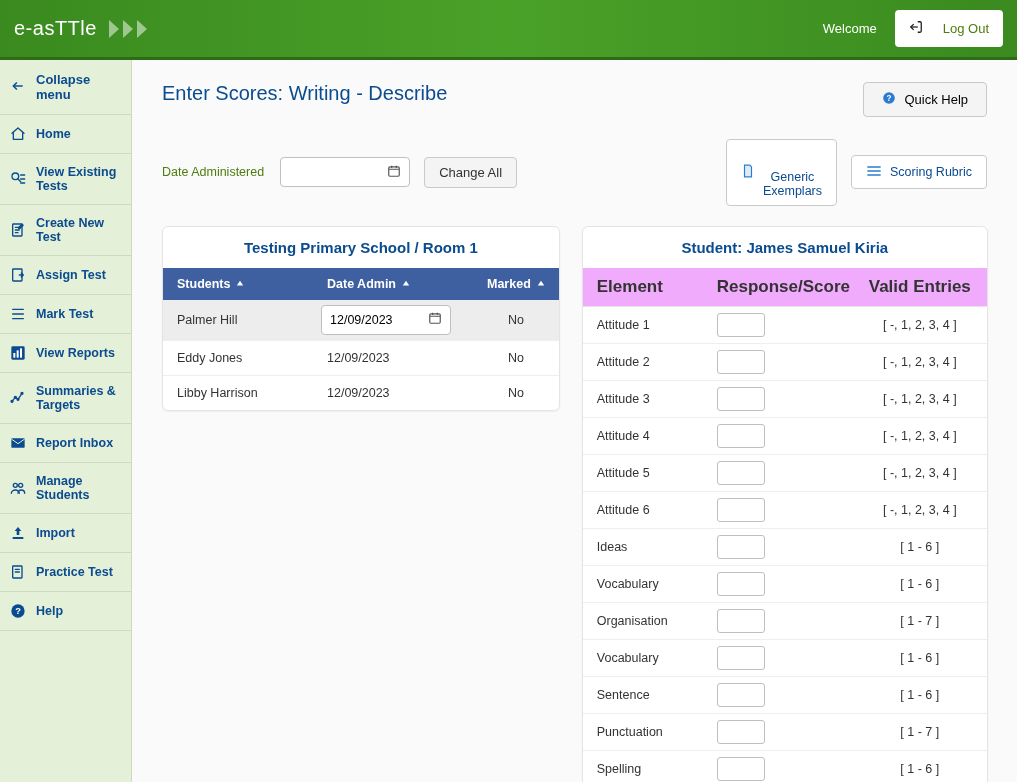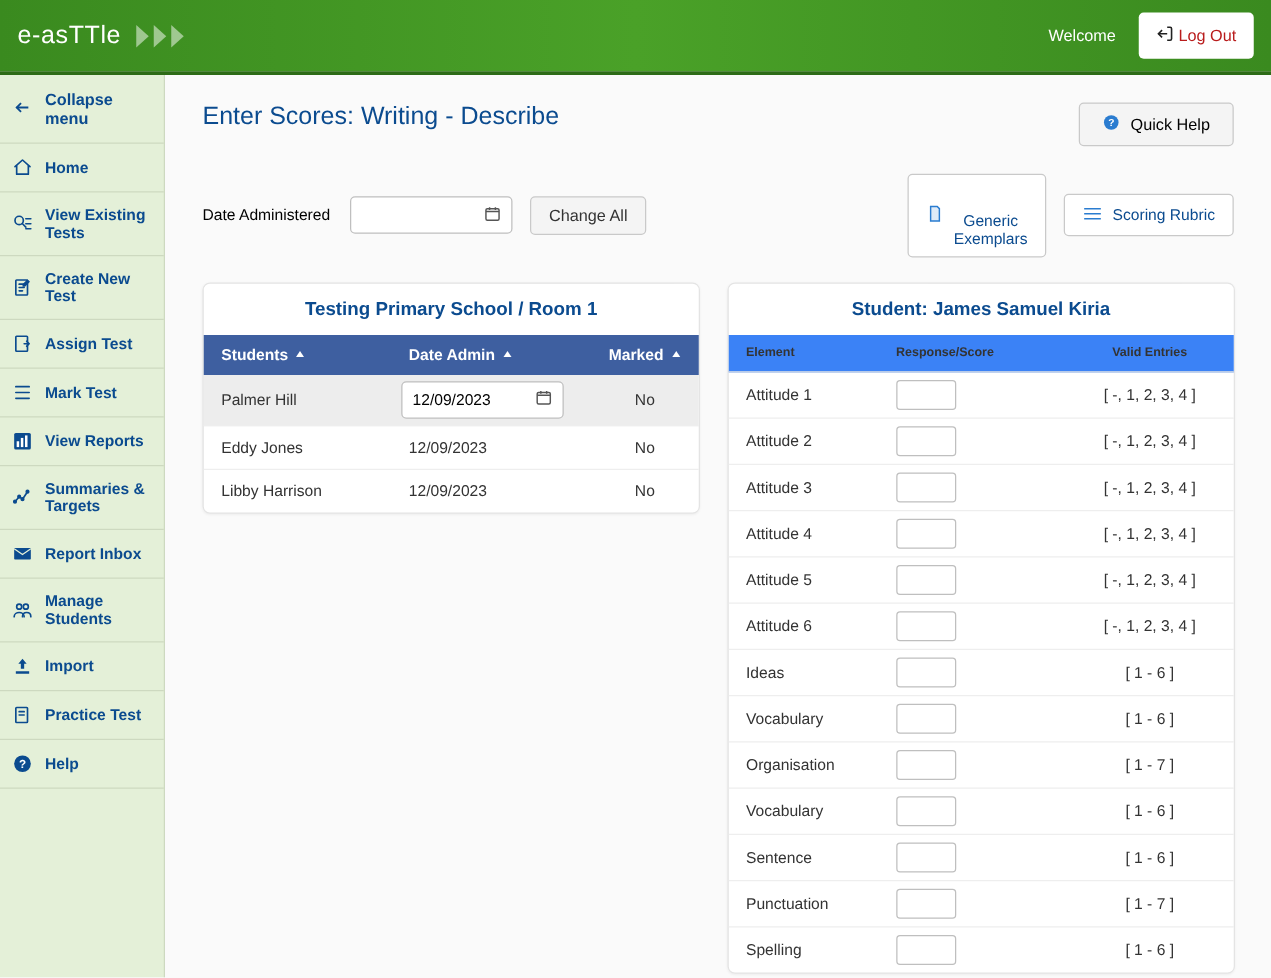--- a/index.html
+++ b/index.html
@@ -11,22 +11,22 @@
     background: linear-gradient(to right, #3a8a1f 0%, #4aa128 50%, #3a8a1f 100%);
     border-bottom: 3px solid #2d6b17;
     display: flex; align-items: center; justify-content: space-between;
     padding: 0 14px;
     color: #fff;
   }
   .banner .logo { display: flex; align-items: center; gap: 10px; font-size: 20px; font-weight: 400; letter-spacing: 0.5px; }
   .banner .logo .chevs svg { display: block; }
   .banner .right { display: flex; align-items: center; gap: 18px; font-size: 13px; }
   .logout-btn {
-    background: #fff; color: #b91c1c; border: none; border-radius: 4px;
-    padding: 10px 14px; font-size: 13px; display: flex; align-items: center; gap: 4px; cursor: pointer;
+    background: #fff; color: #4d7c0f; border: none; border-radius: 4px;
+    padding: 10px 14px; font-size: 13px; display: flex; align-items: center; gap: 20px; cursor: pointer;
   }
 
   
   .layout { display: flex; height: calc(782px - 60px); }
 
   
   .sidebar {
     width: 132px; background: #e4f0d8; border-right: 1px solid #cdd9c0;
     display: flex; flex-direction: column;
   }
@@ -46,21 +46,21 @@
   
   .main { flex: 1; padding: 22px 30px; overflow: auto; }
   .page-header { display: flex; justify-content: space-between; align-items: flex-start; margin-bottom: 22px; }
   .page-title { color: #0b4b8f; font-size: 20px; font-weight: 400; }
   .quick-help-btn {
     border: 1px solid #c9c9c9; background: #f4f4f4; border-radius: 4px;
     padding: 8px 18px; font-size: 13px; display: flex; align-items: center; gap: 8px; cursor: pointer;
   }
 
   .toolbar-row { display: flex; align-items: center; gap: 14px; margin-bottom: 20px; }
-  .toolbar-row .lbl { font-size: 12.5px; color: #000000; margin-right: 2px; }
+  .toolbar-row .lbl { font-size: 12.5px; color: #4d7c0f; margin-right: 2px; }
   .date-input-wrap {
     display: flex; align-items: center; justify-content: space-between;
     border: 1px solid #bfbfbf; border-radius: 4px; width: 130px; height: 30px; padding: 0 8px; background: #fff;
   }
   .date-input-wrap input { border: none; outline: none; width: 90px; font-size: 12.5px; background: transparent; }
   .btn-default {
     border: 1px solid #c9c9c9; background: #f4f4f4; border-radius: 4px;
     padding: 7px 14px; font-size: 13px; cursor: pointer; color: #333;
   }
   .toolbar-row .spacer { flex: 1; }
@@ -96,21 +96,21 @@
   .student-row .c { padding: 10px 14px; }
   .student-row .c-name { width: 150px; }
   .student-row .c-date { width: 160px; }
   .student-row .c-marked { flex: 1; text-align: center; }
   .student-row.selected { background: #ededed; }
   .student-row.selected .c-date { padding: 5px 8px; }
   .student-row:last-child { border-bottom: none; }
 
   
   .score-hdr {
-    display: flex; background: #3b82f6; color: #333; font-size: 10px; font-weight: bold;
+    display: flex; background: #f0abfc; color: #333; font-size: 17px; font-weight: bold;
     border-bottom: 1px solid #e4e4e4;
   }
   .score-hdr .sc { padding: 9px 14px; }
   .sc-el { width: 120px; }
   .sc-resp { width: 150px; }
   .sc-valid { flex: 1; text-align: center; }
 
   .score-row { display: flex; align-items: center; border-bottom: 1px solid #eee; font-size: 12.5px; }
   .score-row .c { padding: 6px 14px; }
   .score-row .c-el { width: 120px; }

